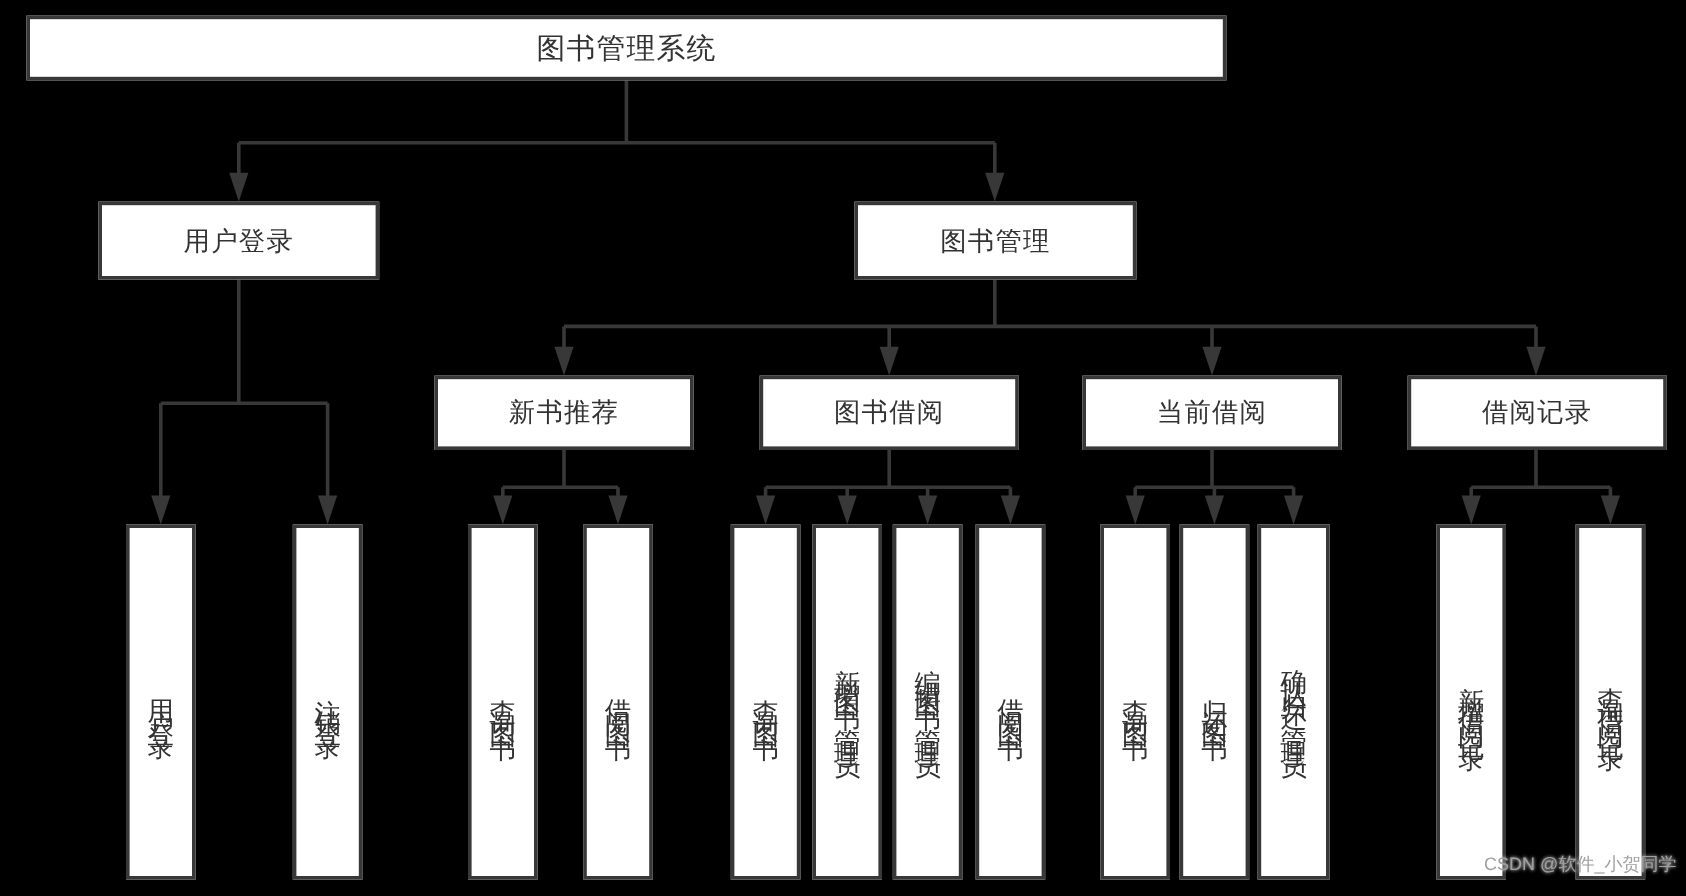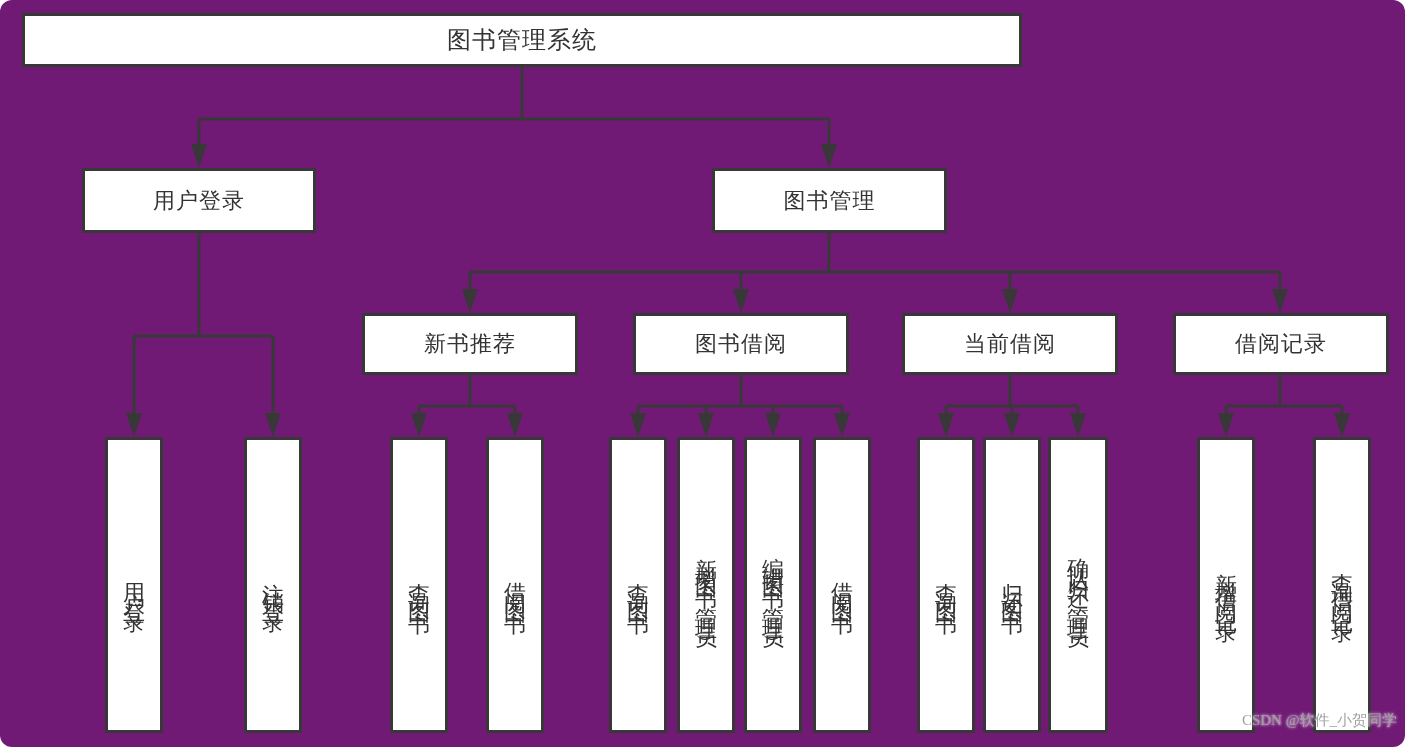--- a/index.html
+++ b/index.html
@@ -1,24 +1,23 @@
 <!DOCTYPE html>
 <html><head>
 <meta charset="utf-8">
 <style>
   html, body { margin: 0; padding: 0; background: #ffffff; }
   .stage {
     position: relative;
     width: 1405px;
     height: 747px;
-    background: #701a75;
+    background: #000000;
     overflow: hidden;
-    font-family: Liberation Serif, serif;
+    font-family: Liberation Sans, sans-serif;
     color: #333333;
-    border-radius: 12px;
   }
   .wires {
     position: absolute;
     left: 0; top: 0;
     z-index: 1;
   }
   .box {
     position: absolute;
     box-sizing: border-box;
     border: 3px solid #383838;

